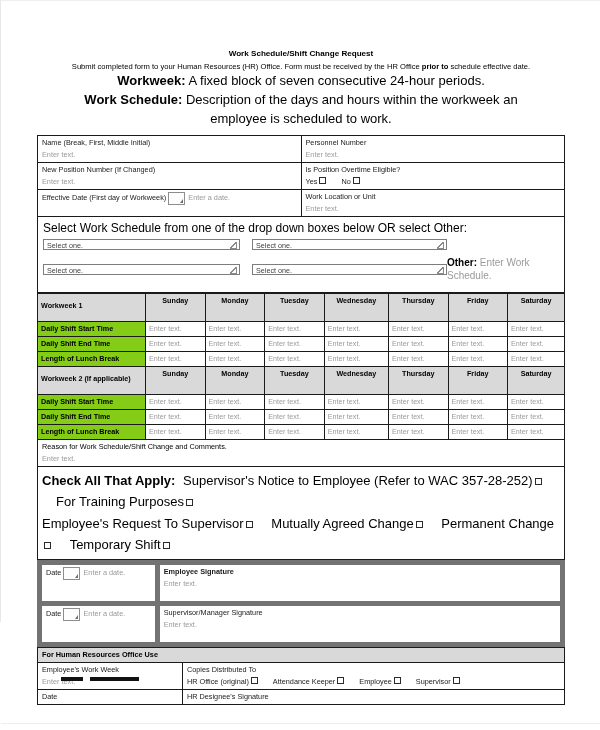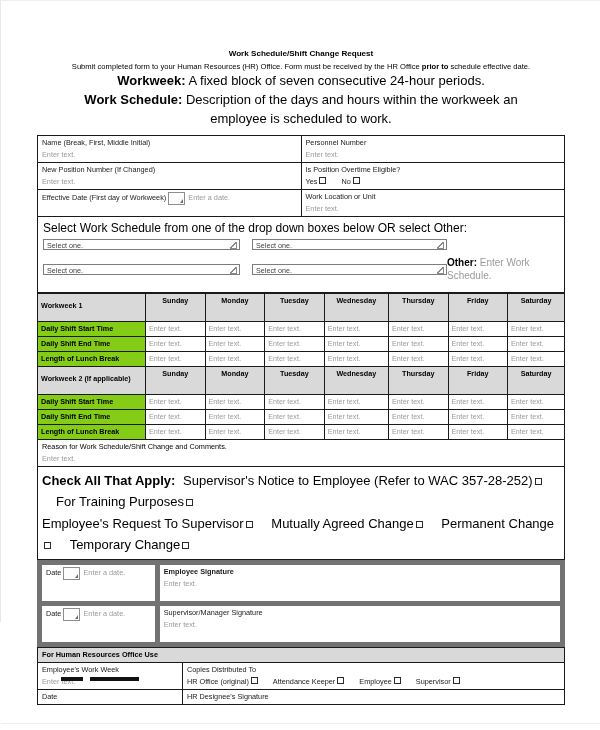--- a/index.html
+++ b/index.html
@@ -441,21 +441,21 @@
     <div class="checkall">
       <div>
         <b>Check All That Apply:</b>
         <span class="sp" style="width:4px"></span><span>Supervisor's Notice to Employee (Refer to WAC 357-28-252)</span><span class="cb"></span>
         <span class="sp"></span><span>For Training Purposes</span><span class="cb"></span>
       </div>
       <div>
         <span>Employee's Request To Supervisor</span><span class="cb"></span>
         <span class="sp"></span><span>Mutually Agreed Change</span><span class="cb"></span>
         <span class="sp"></span><span>Permanent Change</span><span class="cb"></span>
-        <span class="sp"></span><span>Temporary Change</span><span class="cb"></span>
+        <span class="sp"></span><span>Temporary Shift</span><span class="cb"></span>
       </div>
     </div>
 
     <table class="sig">
       <colgroup>
             <col style="width:22.5%">
             <col style="width:77.5%">
           </colgroup>
       <tbody>
         <tr>

